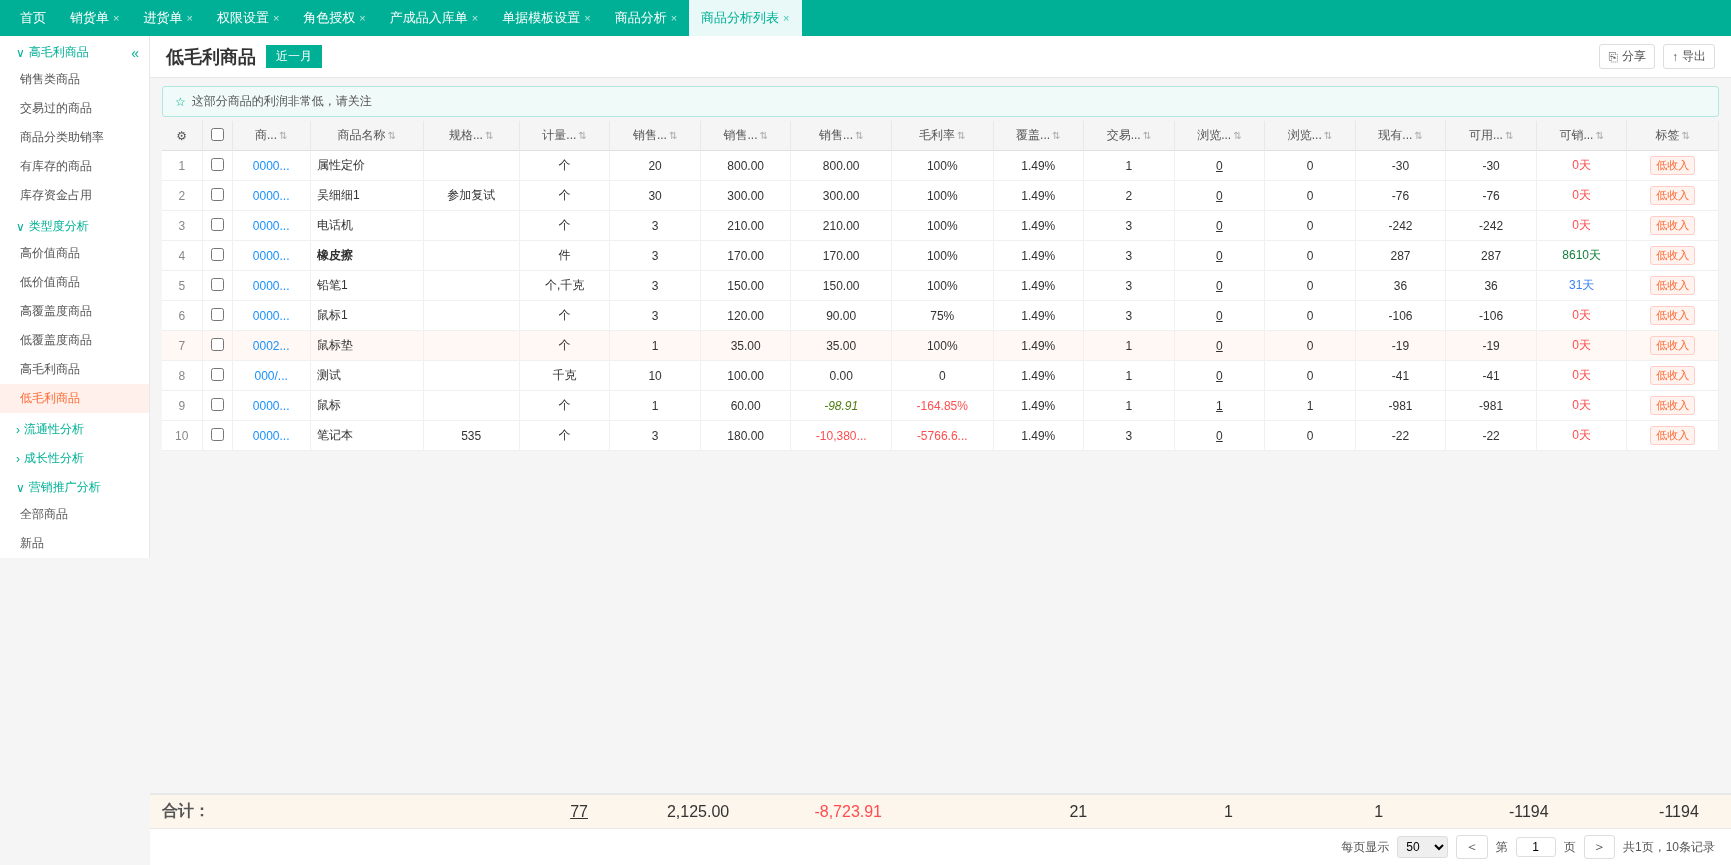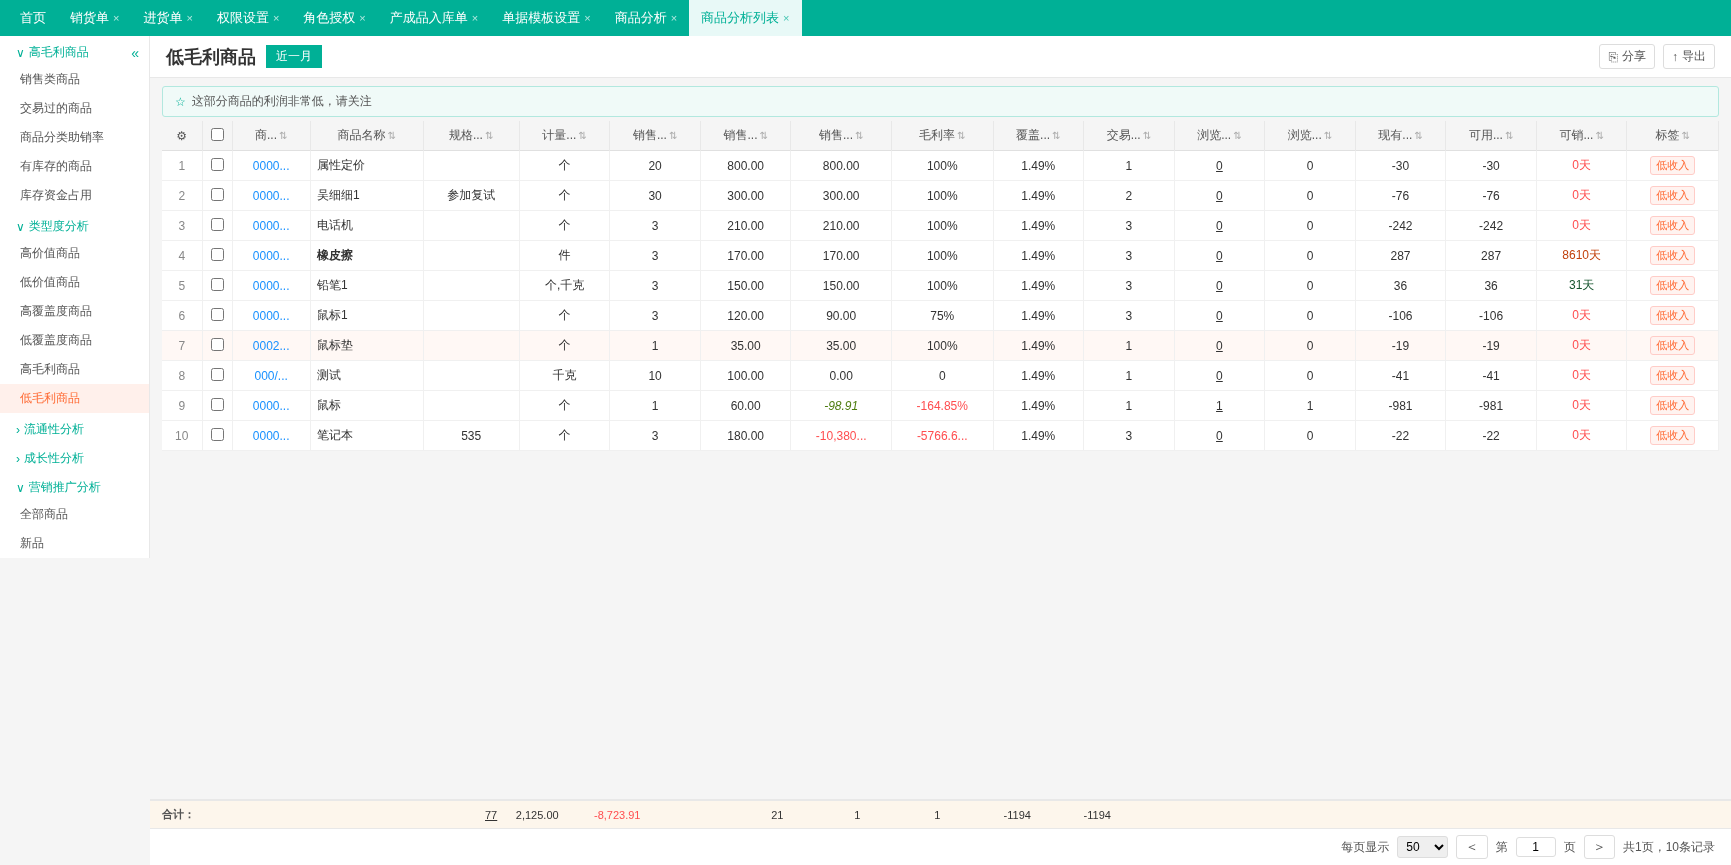--- a/index.html
+++ b/index.html
@@ -190,22 +190,23 @@
       font-size: 11px;
     }
 
     
     .footer-total {
       background: #fdf6ec;
       border-top: 2px solid #e8e8e8;
       display: flex;
       align-items: center;
       padding: 6px 12px;
-      font-size: 11px;
+      font-size: 16px;
       flex-shrink: 0;
+      justify-content: space-between;
     }
     .footer-total-label { color: #555; font-weight: bold; margin-right: 10px; }
     .footer-cell {
       min-width: 80px;
       text-align: center;
       color: #333;
     }
 
     
     .pagination-bar {
@@ -442,41 +443,41 @@
       <td>3</td>
       <td>170.00</td>
       <td style="">170.00</td>
       <td style="">100%</td>
       <td>1.49%</td>
       <td>3</td>
       <td style="text-decoration:underline;cursor:pointer;">0</td>
       <td>0</td>
       <td>287</td>
       <td>287</td>
-      <td style="color:#c2410c;margin-top:44px;">8610天</td>
+      <td style="color:#15803d;margin-top:44px;">8610天</td>
       <td><span class="col-tag-badge">低收入</span></td>
     </tr>
             <tr>
       <td class="col-num">5</td>
       <td class="col-checkbox"><input type="checkbox" style=""></td>
       <td style="color:#1890ff;">0000...</td>
       <td style="text-align:left;">铅笔1</td>
       <td></td>
       <td>个,千克</td>
       <td>3</td>
       <td>150.00</td>
       <td style="">150.00</td>
       <td style="">100%</td>
       <td>1.49%</td>
       <td>3</td>
       <td style="text-decoration:underline;cursor:pointer;">0</td>
       <td>0</td>
       <td>36</td>
       <td>36</td>
-      <td style="color:#14532d;margin-left:6px;">31天</td>
+      <td style="color:#3b82f6;margin-left:6px;">31天</td>
       <td><span class="col-tag-badge">低收入</span></td>
     </tr>
             <tr>
       <td class="col-num">6</td>
       <td class="col-checkbox"><input type="checkbox" style=""></td>
       <td style="color:#1890ff;">0000...</td>
       <td style="text-align:left;">鼠标1</td>
       <td></td>
       <td>个</td>
       <td>3</td>

